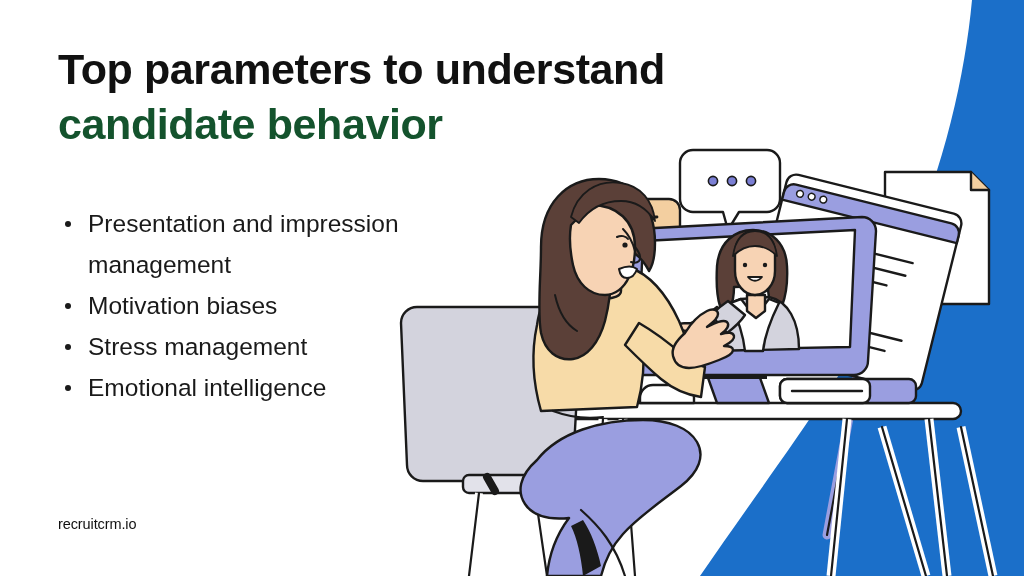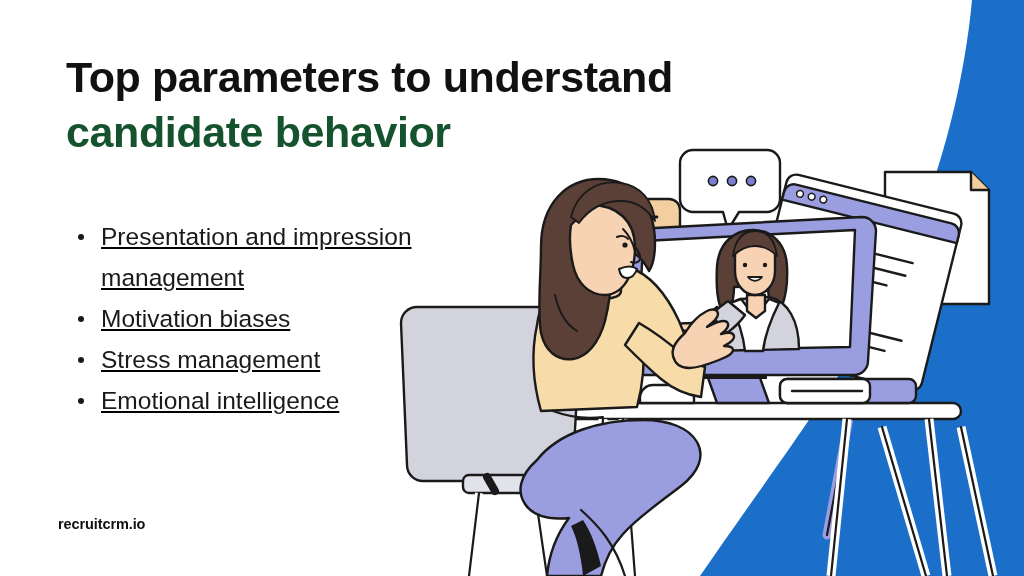--- a/index.html
+++ b/index.html
@@ -23,56 +23,55 @@
     width:1024px;height:576px;
     pointer-events:none;
   }
   
   #text-col{
     position:absolute;
     left:58px;top:42px;
     width:730px;
   }
   #title{
-    margin:8px;
+    margin:0;
     font-size:43px;
     font-weight:bold;
     line-height:1.27;
     letter-spacing:-0.4px;
     color:#111111;
   }
   #title .accent{ color:#14532d; display:block; }
   #bullet-list{
     list-style:none;
-    margin:14px;padding:0;
+    margin:1px;padding:0;
     position:absolute;
     left:58px;top:202px;
     width:430px;
-    text-decoration:underline;
   }
   #bullet-list li{
     position:relative;
     padding-left:29px;
     font-size:24.5px;
     line-height:41px;
     color:#1a1a1a;
   }
   #bullet-list li::before{
     content:"";
     position:absolute;
     left:6px;top:18px;
     width:6px;height:6px;
     border-radius:50%;
     background:#1a1a1a;
   }
   #footer-logo{
     position:absolute;
     left:58px;top:516px;
     font-size:14.5px;
-    font-weight:bold;
+    font-weight:normal;
     color:#111111;
     letter-spacing:-0.1px;
   }
   
   #illustration{
     position:absolute;
     left:395px;top:135px;
     width:620px;height:441px;
   }
   #illustration svg{display:block;}

